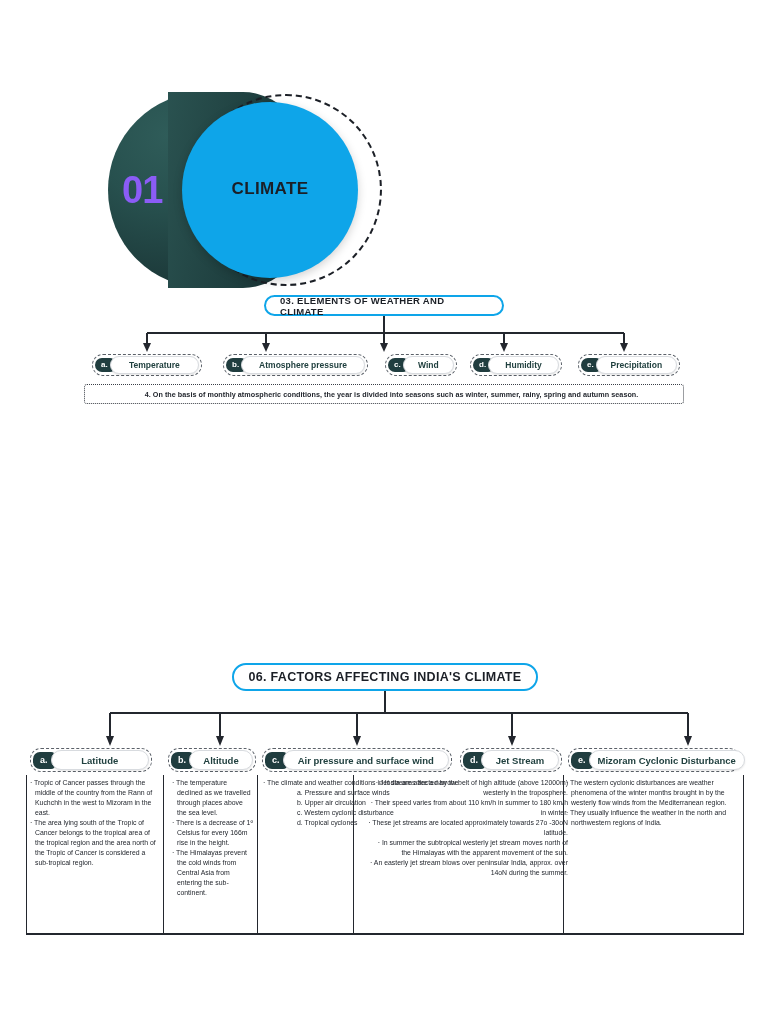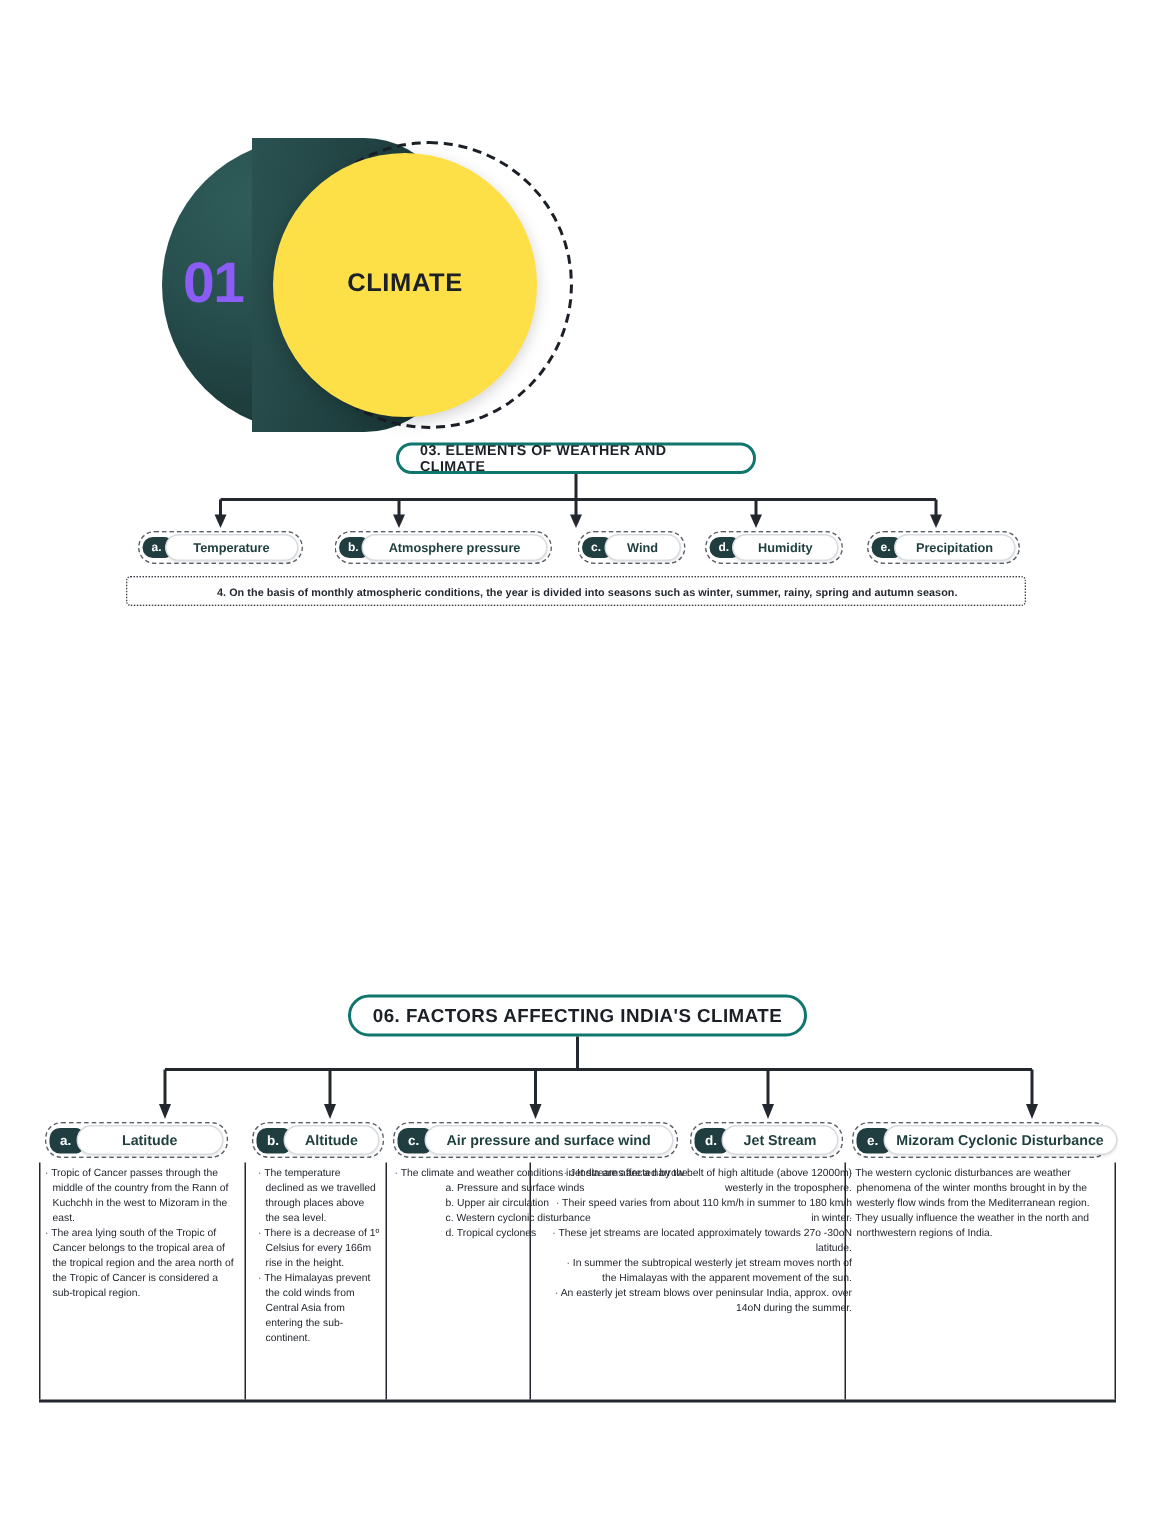--- a/index.html
+++ b/index.html
@@ -41,35 +41,35 @@
     position: absolute; left: 82px; top: 2px;
     width: 192px; height: 192px;
     border-radius: 50%;
     border: 2px dashed #1b1f26;
     z-index: 2;
   }
   .white-circle {
     position: absolute; left: 74px; top: 10px;
     width: 176px; height: 176px;
     border-radius: 50%;
-    background: #fde047;
+    background: #0ea5e9;
     box-shadow: 0 3px 10px rgba(0,0,0,0.18);
     z-index: 3;
     display: flex; flex-direction: column;
     align-items: center; justify-content: center;
     text-align: center; padding: 6px 10px;
   }
   .wc-title { font-size: 17px; font-weight: bold; color: #1b1f26; letter-spacing: .4px; margin-bottom: 2px; }
   .wc-body { font-size: 12.5px; line-height: 1.32; color: #343a43; }
 
   
   .sec03 { position: absolute; left: 0; top: 292px; width: 768px; height: 125px; }
   .pill-title {
     position: absolute;
-    border: 2px solid #0f766e;
+    border: 2px solid #0ea5e9;
     border-radius: 14px;
     background: #ffffff;
     font-size: 9.5px; font-weight: bold; letter-spacing: .3px;
     color: #1b1f26;
     display: flex; align-items: center; justify-content: center;
     padding: 0 14px;
   }
   .sec03 .pill-title { left: 264px; top: 3px; width: 240px; height: 21px; }
 
   .svg-lines { position: absolute; left: 0; top: 0; width: 768px; height: 125px; }

